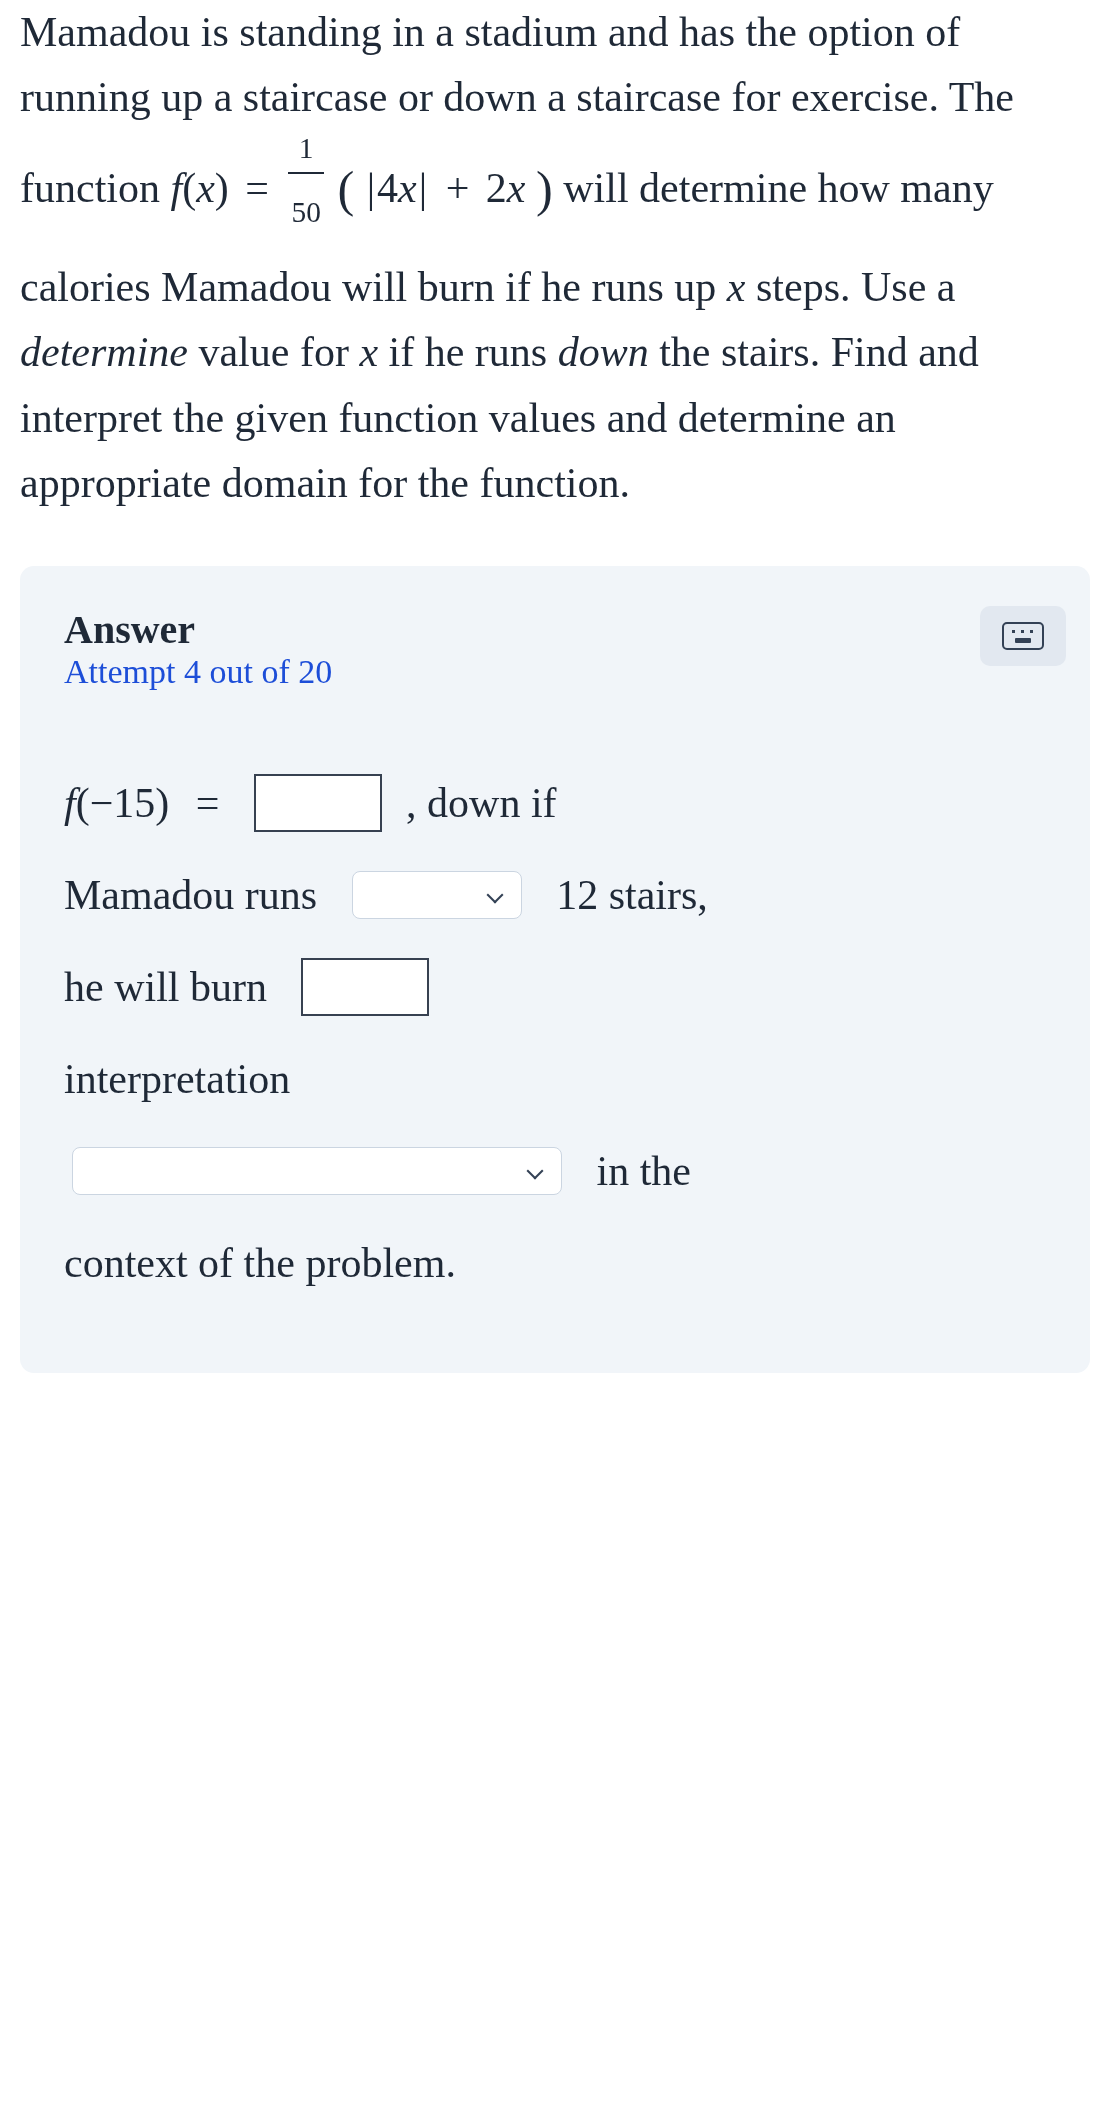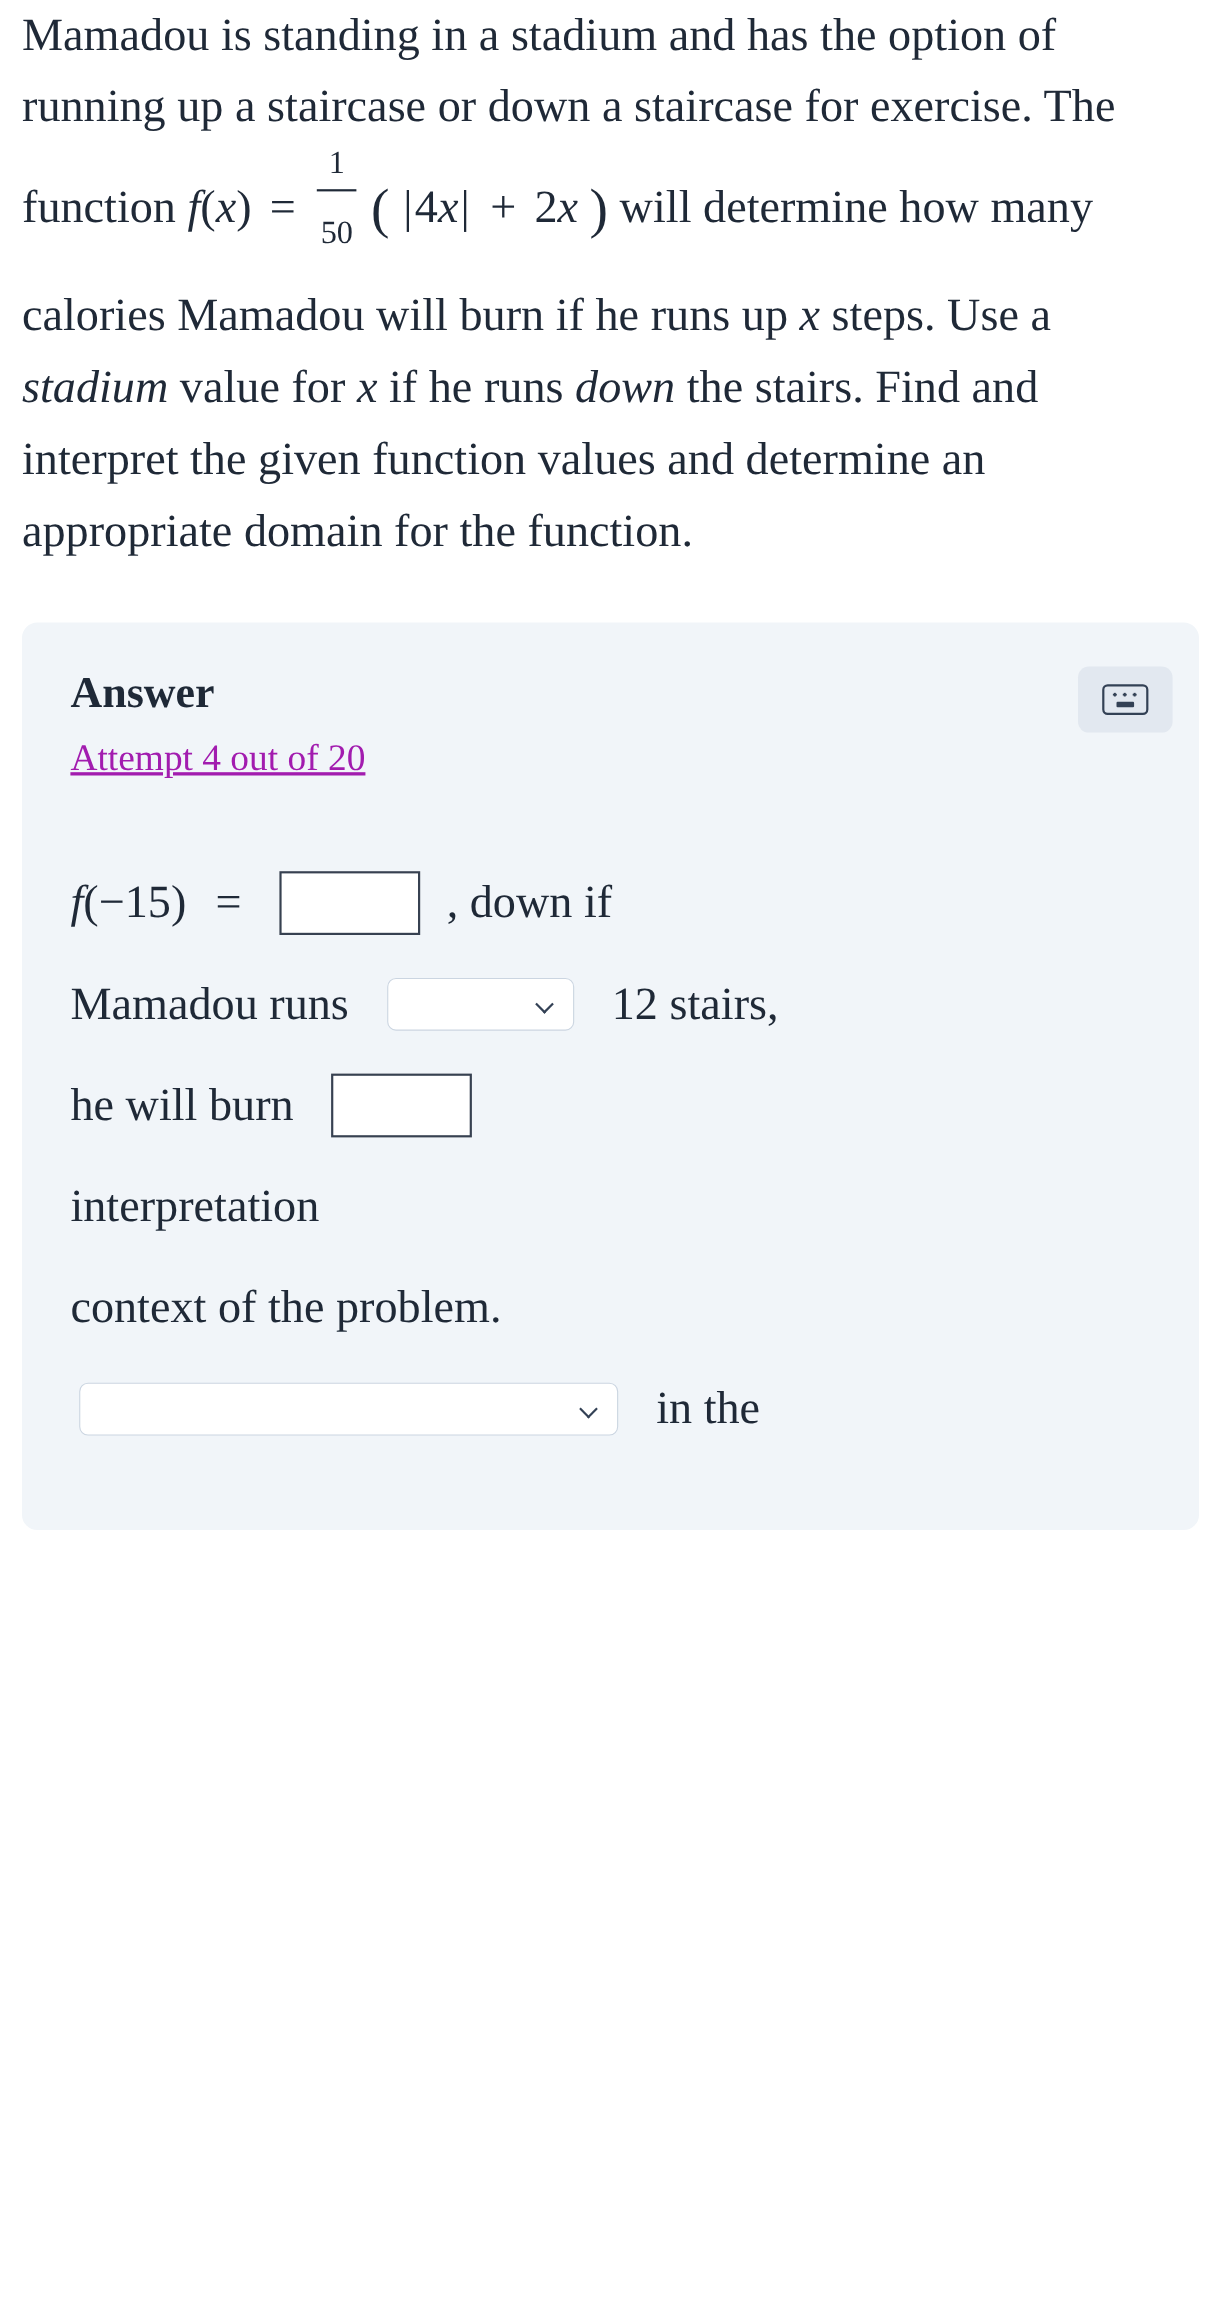--- a/index.html
+++ b/index.html
@@ -51,24 +51,22 @@
     justify-content: space-between;
     align-items: flex-start;
   }
   .answer-title {
     font-family: Georgia, serif;
     font-weight: bold;
     font-size: 40px;
     color: #1f2937;
   }
   .attempt {
-    margin-top: 18px;
     font-size: 34px;
-    color: #a21caf;
-    text-decoration: underline;
+    color: #1d4ed8;
   }
   .kbd-btn {
     width: 86px;
     height: 60px;
     background: #e2e8f0;
     border-radius: 10px;
     display: flex;
     align-items: center;
     justify-content: center;
     cursor: pointer;
@@ -164,21 +162,21 @@
     </span>
     <span class="paren">(</span>
     <span class="op" style="padding:0 2px">|</span><span class="num">4</span><span>x</span><span class="op" style="padding:0 2px">|</span>
     <span class="op">+</span>
     <span class="num">2</span><span>x</span>
     <span class="paren">)</span>
   </span>
   <span> will determine how many calories Mamadou will burn if he runs up </span>
   <span class="math">x</span>
   <span> steps. Use a </span>
-  <span class="italic">stadium</span>
+  <span class="italic">determine</span>
   <span> value for </span>
   <span class="math">x</span>
   <span> if he runs </span>
   <span class="italic">down</span>
   <span> the stairs. Find and interpret the given function values and determine an appropriate domain for the function.</span>
 </div>
 
 <div class="answer-card">
   <div class="answer-header">
     <div>
@@ -212,24 +210,24 @@
     <div class="row">
       <span class="txt">he will burn </span>
       <input class="blank-input" type="text" style="">
     </div>
 
     <div class="row">
       <span class="txt">interpretation</span>
     </div>
 
     <div class="row">
-      <span class="txt">context of the problem.</span>
-    </div>
-
-    <div class="row">
       <div class="select large">
         <span class="chevron"></span>
       </div>
       <span class="txt"> in the</span>
     </div>
 
+    <div class="row">
+      <span class="txt">context of the problem.</span>
+    </div>
+
   </div>
 </div>
 
 </body></html>

